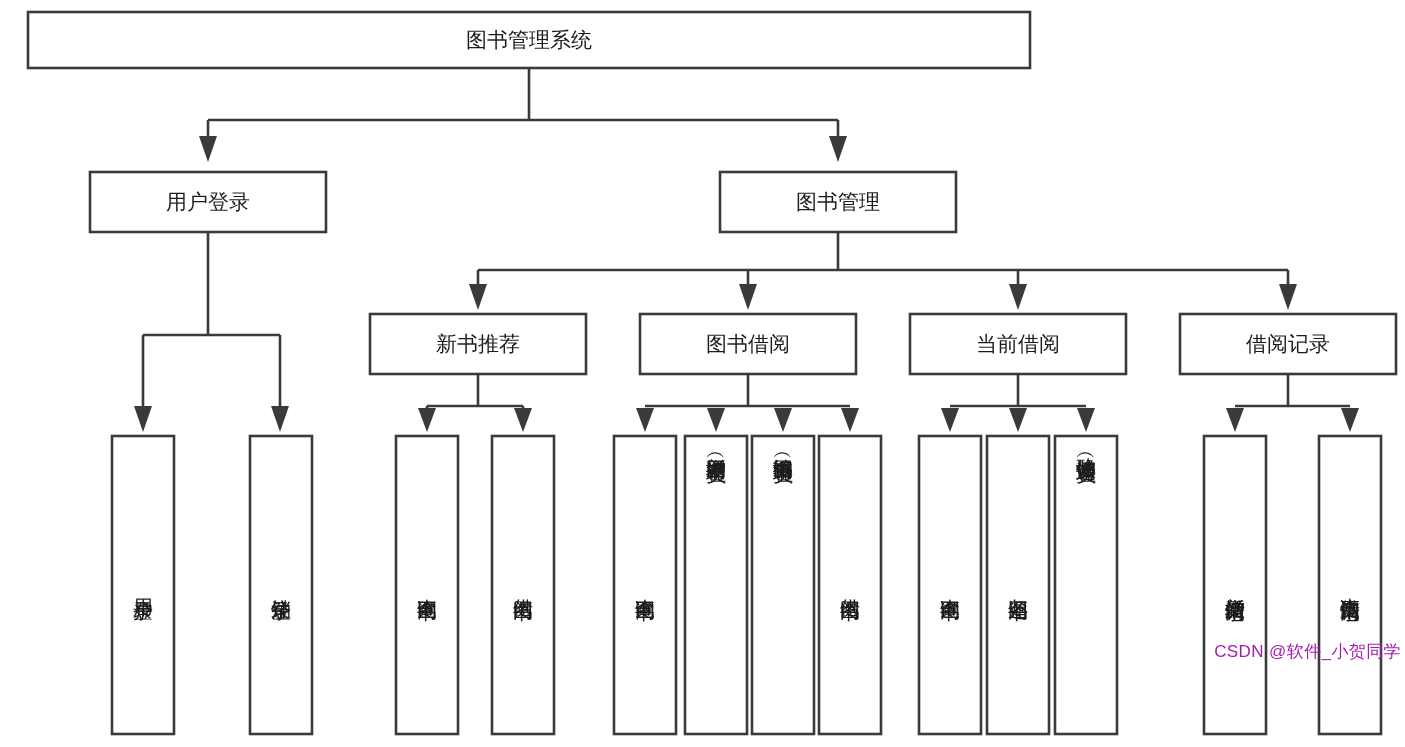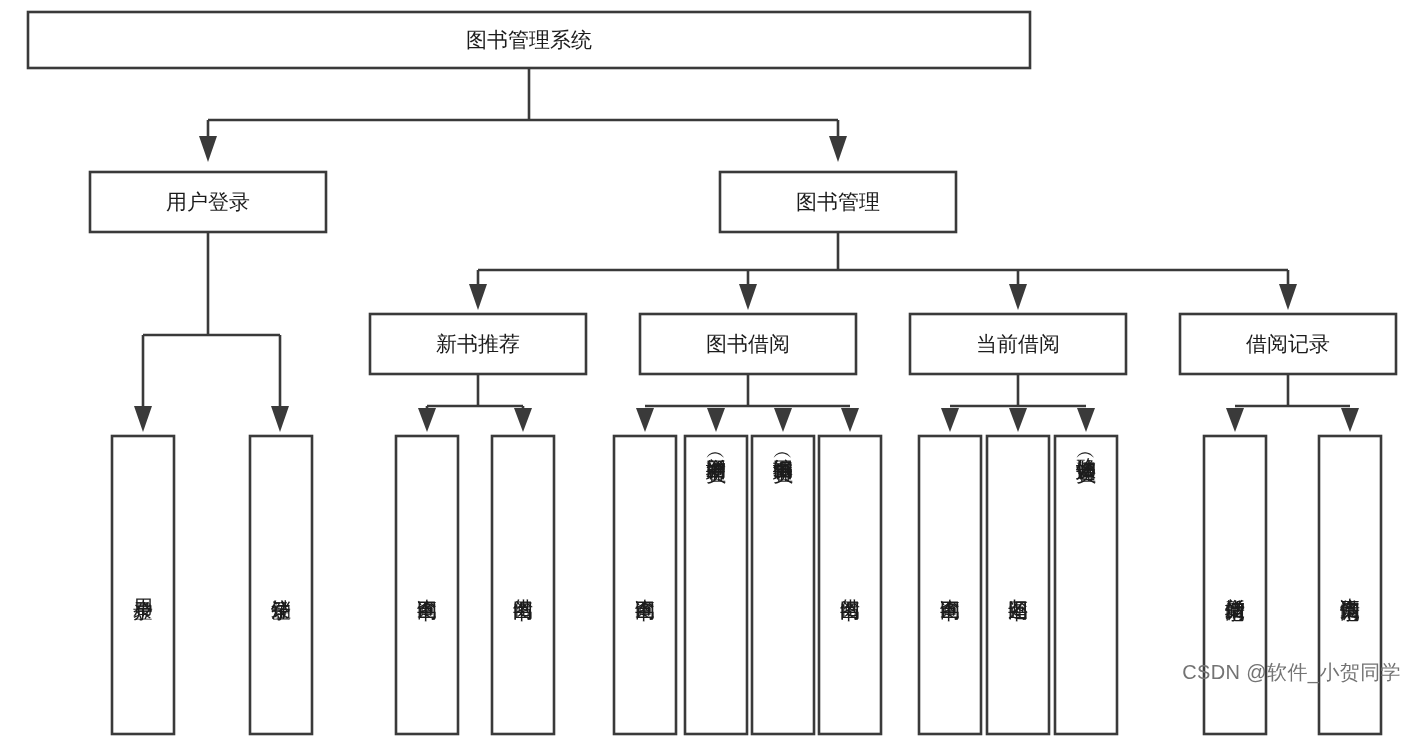--- a/index.html
+++ b/index.html
@@ -61,24 +61,24 @@
     color: #1c1c1c;
     display: flex;
     align-items: center;
     justify-content: center;
     white-space: nowrap;
     pointer-events: none;
   }
   .watermark {
     position: absolute;
     right: 12px;
-    bottom: 0;
-    font-family: "Liberation Sans", "DejaVu Sans", sans-serif;
-    font-size: 20px;
-    color: #737373;
+    bottom: 23px;
+    font-family: "Liberation Sans", "DejaVu Sans", sans-serif;
+    font-size: 17px;
+    color: #a21caf;
     letter-spacing: 0.4px;
     white-space: nowrap;
   }
 </style>
 </head>
 <body>
 
 <div id="diagram-root">
 
   <svg class="diagram-canvas" viewBox="0 0 1405 747" xmlns="http://www.w3.org/2000/svg">

